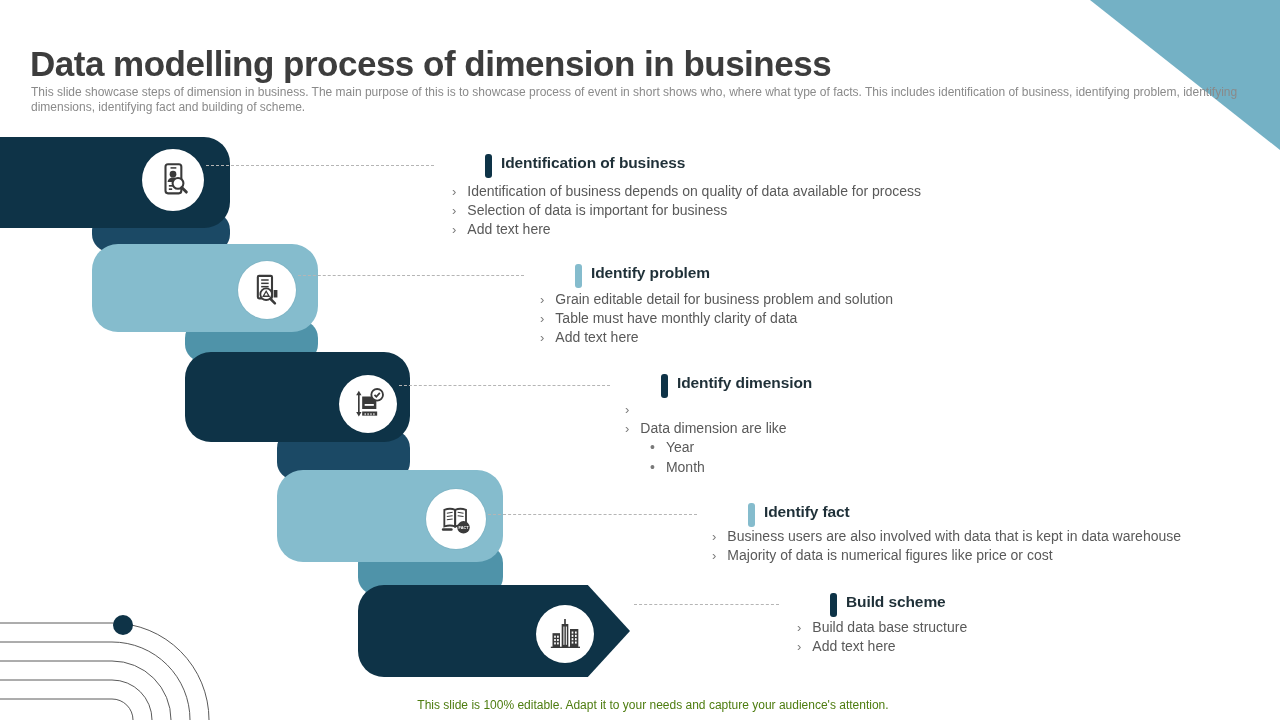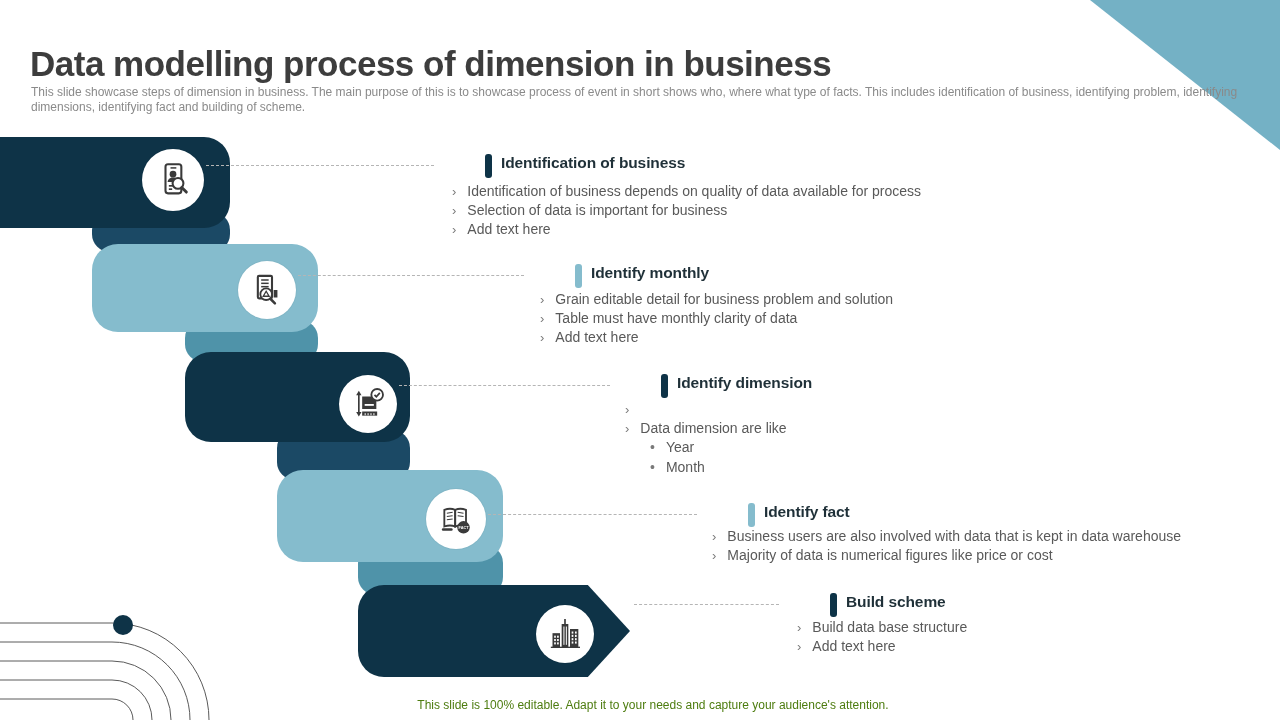--- a/index.html
+++ b/index.html
@@ -199,21 +199,21 @@
   <div class="dash d3"></div>
   <div class="dash d4"></div>
   <div class="dash d5"></div>
 
   <div class="hr hr1">
     <span class="hbar navy"></span>
     <h3>Identification of business</h3>
   </div>
   <div class="hr hr2">
     <span class="hbar blue"></span>
-    <h3>Identify monthly</h3>
+    <h3>Identify problem</h3>
   </div>
   <div class="hr hr3">
     <span class="hbar navy"></span>
     <h3>Identify dimension</h3>
   </div>
   <div class="hr hr4">
     <span class="hbar blue"></span>
     <h3>Identify fact</h3>
   </div>
   <div class="hr hr5">

